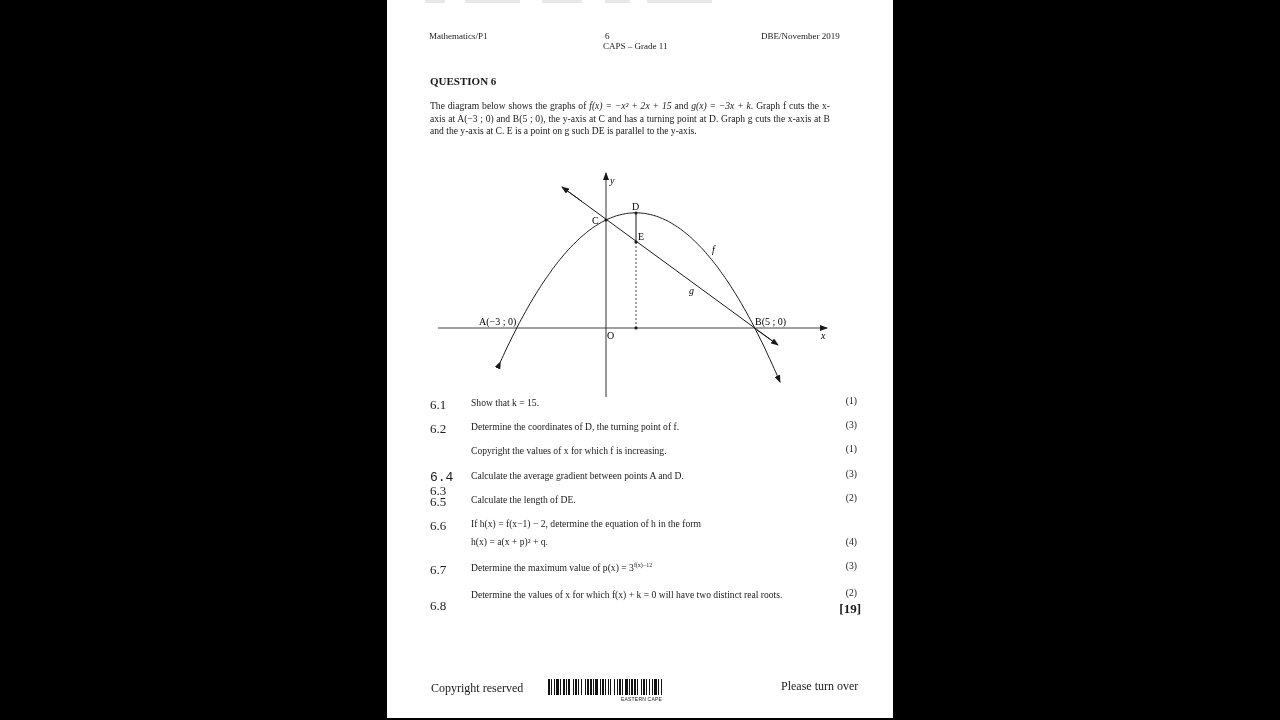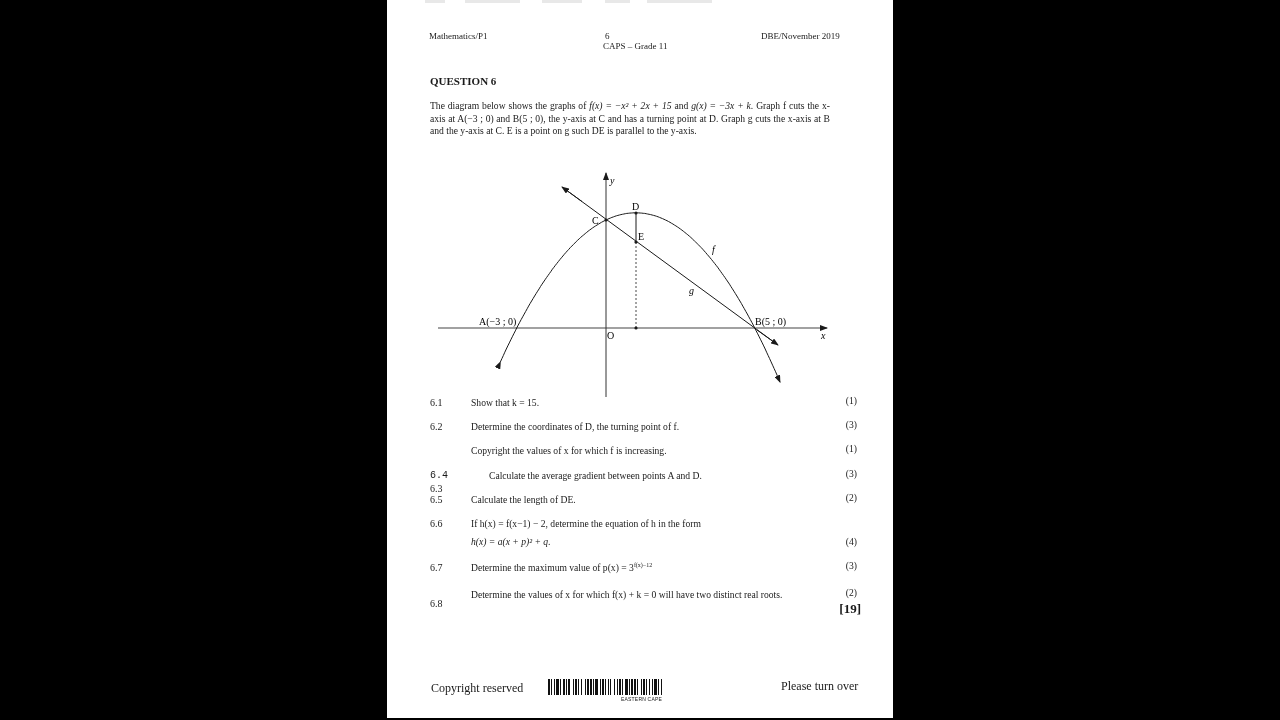--- a/index.html
+++ b/index.html
@@ -3,21 +3,21 @@
 <meta charset="utf-8">
 <style>
   html, body { margin:0; padding:0; }
   body { width:1280px; height:720px; background:#000; position:relative; overflow:hidden;
          font-family:"Liberation Serif", "DejaVu Serif", serif; color:#1a1a1a; }
   .page { position:absolute; left:387px; top:0; width:506px; height:718px; background:#fff; }
   .abs { position:absolute; white-space:nowrap; }
   .hdr { font-size:9px; }
   .qtitle { font-size:11px; font-weight:bold; }
   .intro { font-size:9.6px; line-height:12.6px; white-space:normal; width:400px; text-align:justify; }
-  .num { font-size:10px;text-align:center; }
+  .num { font-size:13px;text-align:center; }
   .qtext { font-size:9.6px; }
   .marks { font-size:9.6px; text-align:right; width:30px; }
   .total { font-size:13px; font-weight:bold; text-align:right; width:30px; }
   i { font-style:italic; }
   sup { font-size:6px; vertical-align:4px; }
   .foot { font-size:12px; }
   .barcode { position:absolute; display:flex; align-items:stretch; height:16px; }
   .barcode span { display:block; background:#111; height:100%; }
   .barcode-label { font-family:"Liberation Sans", sans-serif; font-size:5px; letter-spacing:0.2px; }
   .smudge { position:absolute; top:0; height:3px; background:#e8e8e8; }
@@ -86,28 +86,28 @@
       <div class="abs num" style="left: 43px; top: 397px;">6.1</div>
       <div class="abs qtext" style="left: 84px; top: 397px;"><span>Show that k = 15.</span></div>
       <div class="abs marks" style="left: 440px; top: 395px;">(1)</div>
       <div class="abs num" style="left: 43px; top: 421px;">6.2</div>
       <div class="abs qtext" style="left: 84px; top: 421px;"><span>Determine the coordinates of D, the turning point of f.</span></div>
       <div class="abs marks" style="left: 440px; top: 419px;">(3)</div>
       <div class="abs num" style="left: 43px; top: 445px; margin-top: 38px;">6.3</div>
       <div class="abs qtext" style="left: 84px; top: 445px;"><span>Copyright the values of x for which f is increasing.</span></div>
       <div class="abs marks" style="left: 440px; top: 443px;">(1)</div>
       <div class="abs num" style="left: 43px; top: 470px; font-family: Liberation Mono, monospace;">6.4</div>
-      <div class="abs qtext" style="left: 102px; top: 470px;"><span>Calculate the average gradient between points A and D.</span></div>
+      <div class="abs qtext" style="left: 84px; top: 470px;"><span>Calculate the average gradient between points A and D.</span></div>
       <div class="abs marks" style="left: 440px; top: 468px;">(3)</div>
       <div class="abs num" style="left: 43px; top: 494px;">6.5</div>
       <div class="abs qtext" style="left: 84px; top: 494px;"><span>Calculate the length of DE.</span></div>
       <div class="abs marks" style="left: 440px; top: 492px;">(2)</div>
       <div class="abs num" style="left: 43px; top: 518px;">6.6</div>
       <div class="abs qtext" style="left: 84px; top: 518px;"><span>If h(x) = f(x−1) − 2, determine the equation of h in the form</span></div>
-      <div class="abs qtext" style="left: 84px; top: 536px; font-style: italic;">h(x) = a(x + p)² + q.</div>
+      <div class="abs qtext" style="left: 84px; top: 536px; ">h(x) = a(x + p)² + q.</div>
       <div class="abs marks" style="left: 440px; top: 536px;">(4)</div>
       <div class="abs num" style="left: 43px; top: 562px;">6.7</div>
       <div class="abs qtext" style="left: 84px; top: 562px;"><span>Determine the maximum value of p(x) = 3</span><sup>f(x)−12</sup></div>
       <div class="abs marks" style="left: 440px; top: 560px;">(3)</div>
       <div class="abs num" style="left: 43px; top: 598px;">6.8</div>
       <div class="abs qtext" style="left: 84px; top: 589px;"><span>Determine the values of x for which f(x) + k = 0 will have two distinct real roots.</span></div>
       <div class="abs marks" style="left: 440px; top: 587px;">(2)</div>
     </div>
 
   <div class="abs total" style="left:444px;top:601px;">[19]</div>

